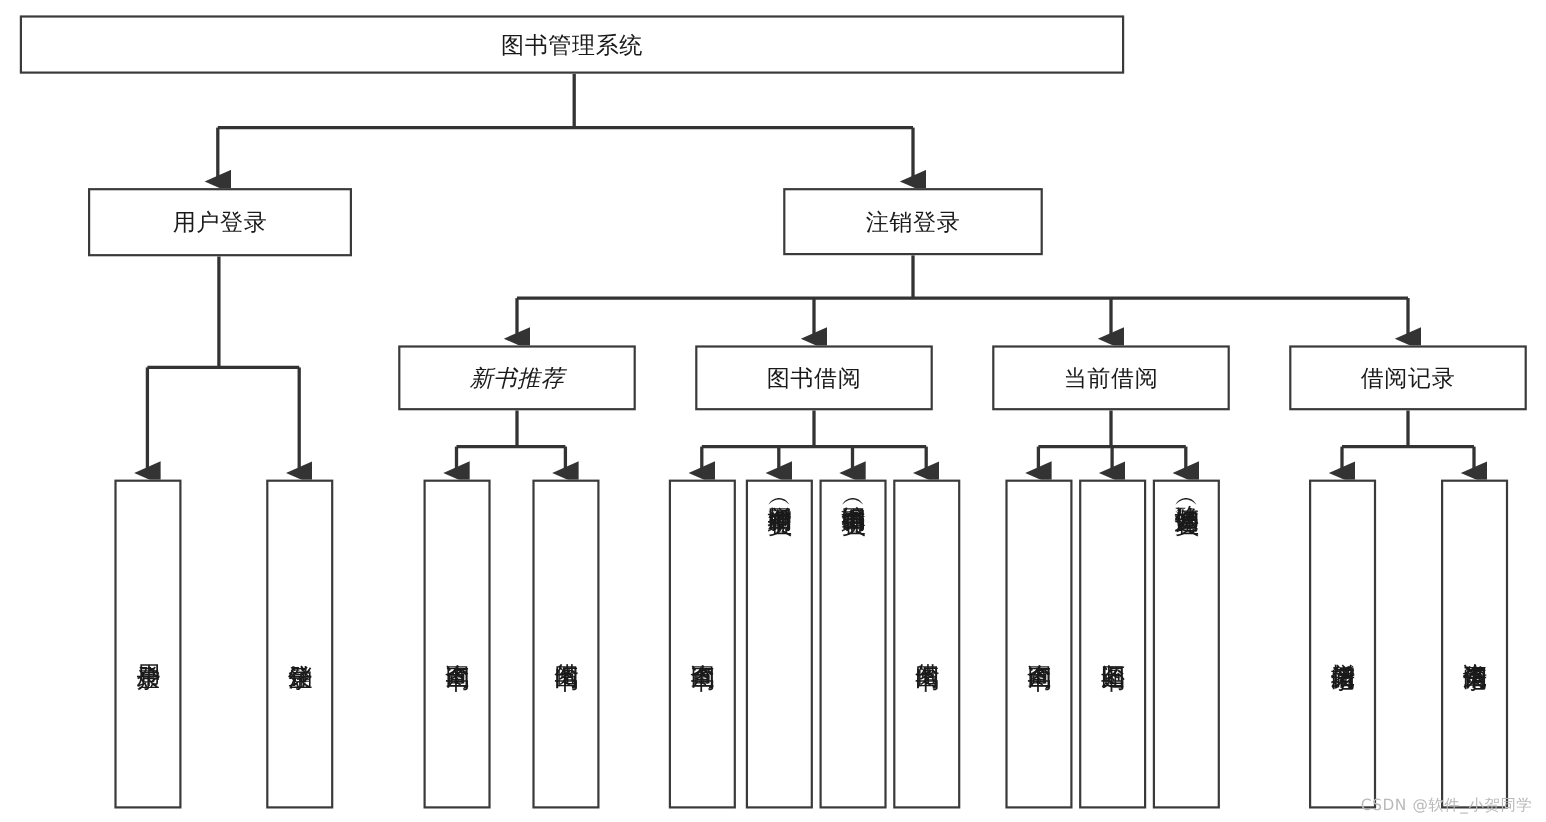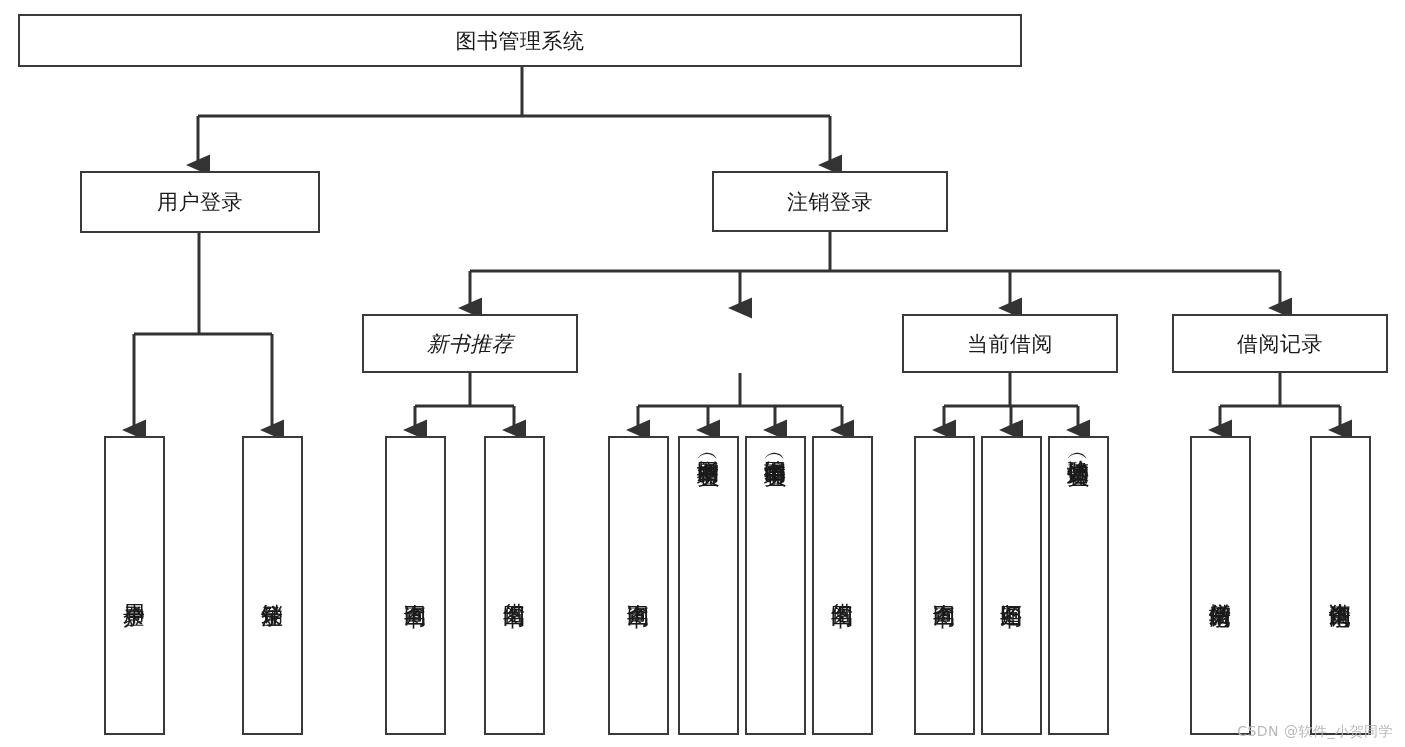--- a/index.html
+++ b/index.html
@@ -132,20 +132,23 @@
   <div class="node level1" style="left: 80px; top: 171px; width: 240px; height: 62px;">
     <span>用户登录</span>
   </div>
   <div class="node level1" style="left: 712px; top: 171px; width: 236px; height: 61px;">
     <span>注销登录</span>
   </div>
 
   <div class="node level2" style="left: 362px; top: 314px; width: 216px; height: 59px; font-style: italic;">
     <span>新书推荐</span>
   </div>
+  <div class="node level2" style="left: 632px; top: 314px; width: 216px; height: 59px;">
+    <span>图书借阅</span>
+  </div>
   <div class="node level2" style="left: 1172px; top: 314px; width: 216px; height: 59px;">
     <span>借阅记录</span>
   </div>
   <div class="node level2" style="left: 902px; top: 314px; width: 216px; height: 59px;">
     <span>当前借阅</span>
   </div>
 
   <div class="node leaf center" style="left: 104px; top: 436px; width: 61px; height: 299px;">
     <span class="leaf-text">用户登录</span>
   </div>

